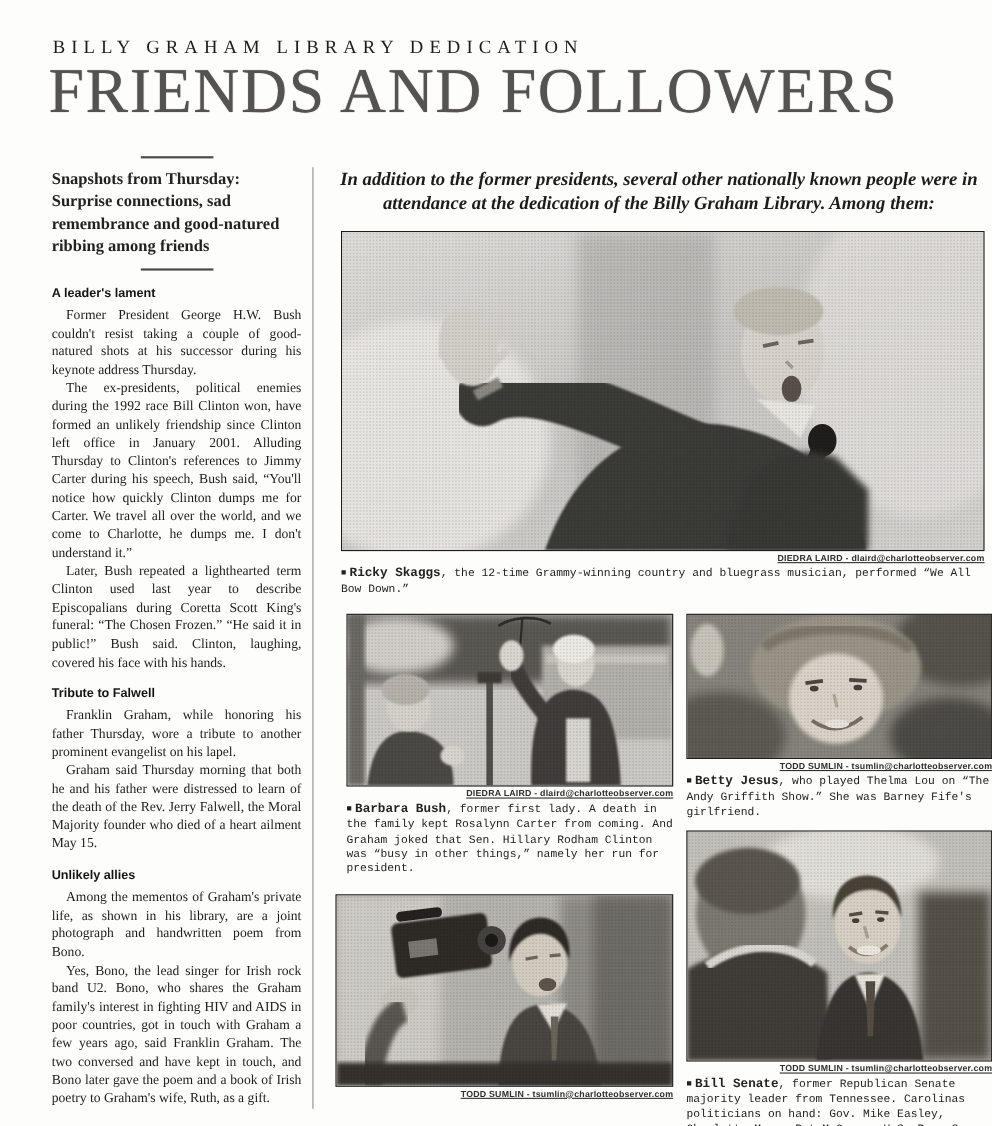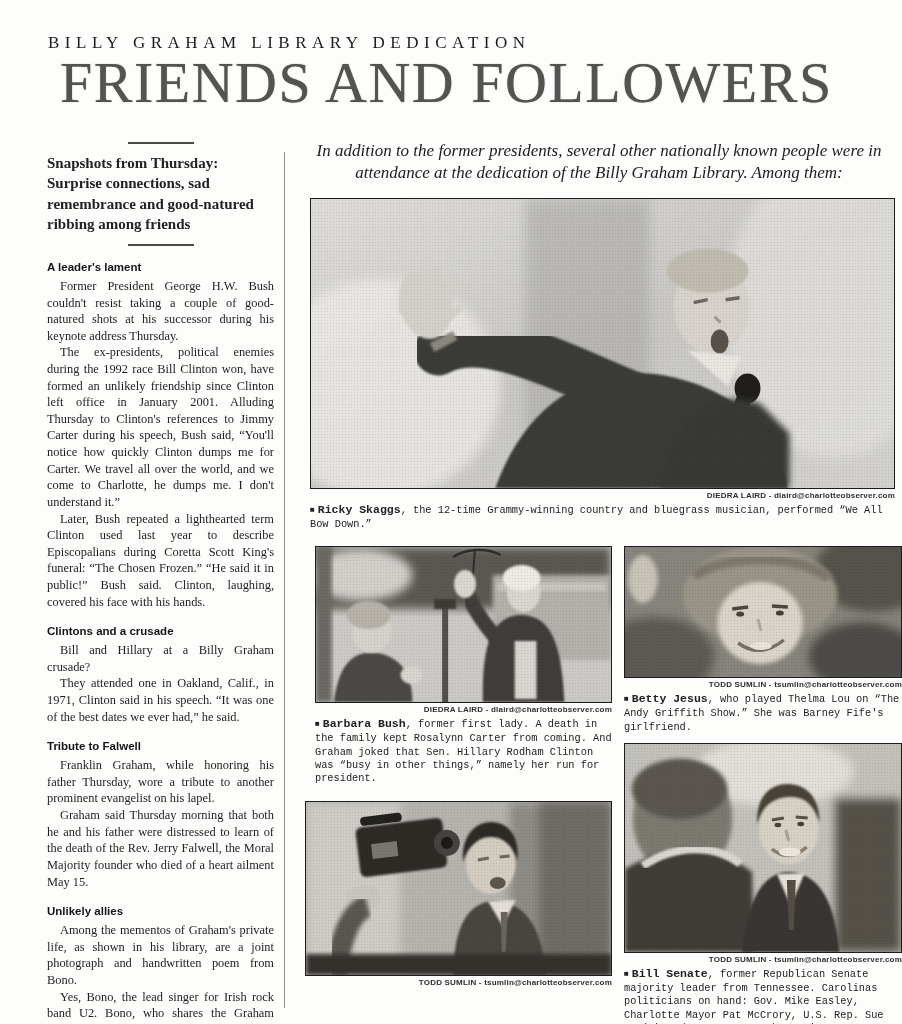--- a/index.html
+++ b/index.html
@@ -8,21 +8,21 @@
     background:#fdfdfc; color:#1b1b1b; overflow:hidden;
     font-family:"Liberation Serif", serif;
   }
   
   .kicker {
     position:absolute; left:48px; top:33px;
     font-size:17px; letter-spacing:5.5px; color:#1c1c1c;
     font-family:"Liberation Serif", serif;
   }
   .headline {
-    position:absolute; left:60px; top:54px; width:820px;
+    position:absolute; left:44px; top:54px; width:820px;
     font-size:58px; line-height:1; letter-spacing:1.5px; font-weight:normal;
     color:#555351; text-shadow:0 0 1px #7a7876;
     font-family:"Liberation Serif", serif; white-space:nowrap;
   }
   
   .left-col { position:absolute; left:47px; top:142px; width:227px; }
   .mini-rule { width:66px; border:none; border-top:2px solid #4c4a48; margin:0 auto 9px auto; }
   .mini-rule.below { margin:10px auto 0 auto; }
   .left-intro {
     font-weight:600; font-size:15px; line-height:1.35;
@@ -36,34 +36,35 @@
     margin:0; font-size:12.4px; line-height:1.34; text-align:justify;
     text-indent:13px; color:#1d1d1d;
   }
   .v-divider {
     position:absolute; left:284px; top:152px; width:1px; height:856px;
     background:#8f8d8a;
   }
   
   .main { position:absolute; left:296px; top:140px; width:606px; }
   .main-intro {
-    text-align:center; font-style:italic; font-weight:400;
-    font-size:17px; line-height:1.32; color:#1c1c1c; margin:0 4px;
+    text-align:center; font-style:italic; font-weight:700;
+    font-size:17px; line-height:1.32; color:#1c1c1c; margin:12px 4px;
   }
   .photo { position:relative; border:1.5px solid #1c1c1c; background:#cfcecb; overflow:hidden; }
   .photo::after {
     content:""; position:absolute; inset:0; pointer-events:none;
     background-image:radial-gradient(rgba(0,0,0,.10) 1px, transparent 1px);
     background-size:3px 3px;
   }
   .photo svg { display:block; width:100%; height:100%; }
   .credit {
     font-family:"Liberation Sans", sans-serif; font-weight:bold;
     font-size:8px; text-align:right; color:#2e2e2e; margin:2px 0 3px 0;
     letter-spacing:.2px;
+    text-decoration:underline;
   }
   .caption {
     font-family:Liberation Mono, monospace; font-size:10.3px;
     line-height:1.3; color:#222;
   }
   .caption .cap-name { font-weight:bold; font-size:11.5px; }
   .caption .bullet { font-size:8px; vertical-align:1px; margin-right:3px; }
   .photo-lead-wrap { margin:13px 0 0 14px; width:585px; }
   .photo-lead { height:289px; }
   .photo-grid { display:flex; margin-top:15px; }
@@ -91,25 +92,20 @@
     <div class="left-intro">Snapshots from Thursday: Surprise connections, sad remembrance and good-natured ribbing among friends</div>
     <hr class="mini-rule below">
 
     <div>
       <div class="section-heading">A leader's lament</div>
       <p class="body-p">Former President George H.W. Bush couldn't resist taking a couple of good-natured shots at his successor during his keynote address Thursday.</p>
       <p class="body-p">The ex-presidents, political enemies during the 1992 race Bill Clinton won, have formed an unlikely friendship since Clinton left office in January 2001. Alluding Thursday to Clinton's references to Jimmy Carter during his speech, Bush said, “You'll notice how quickly Clinton dumps me for Carter. We travel all over the world, and we come to Charlotte, he dumps me. I don't understand it.”</p>
       <p class="body-p">Later, Bush repeated a lighthearted term Clinton used last year to describe Episcopalians during Coretta Scott King's funeral: “The Chosen Frozen.” “He said it in public!” Bush said. Clinton, laughing, covered his face with his hands.</p>
     </div>
 
-    <div>
-      <div class="section-heading">Clintons and a crusade</div>
-      <p class="body-p">Bill and Hillary at a Billy Graham crusade?</p>
-      <p class="body-p">They attended one in Oakland, Calif., in 1971, Clinton said in his speech. “It was one of the best dates we ever had,” he said.</p>
-    </div>
 
     <div>
       <div class="section-heading">Tribute to Falwell</div>
       <p class="body-p">Franklin Graham, while honoring his father Thursday, wore a tribute to another prominent evangelist on his lapel.</p>
       <p class="body-p">Graham said Thursday morning that both he and his father were distressed to learn of the death of the Rev. Jerry Falwell, the Moral Majority founder who died of a heart ailment May 15.</p>
     </div>
 
     <div>
       <div class="section-heading">Unlikely allies</div>
       <p class="body-p">Among the mementos of Graham's private life, as shown in his library, are a joint photograph and handwritten poem from Bono.</p>

